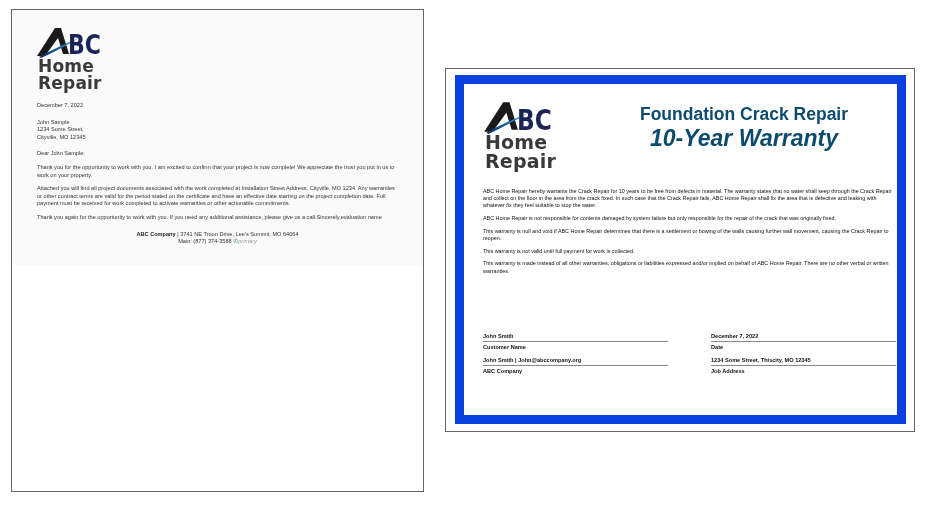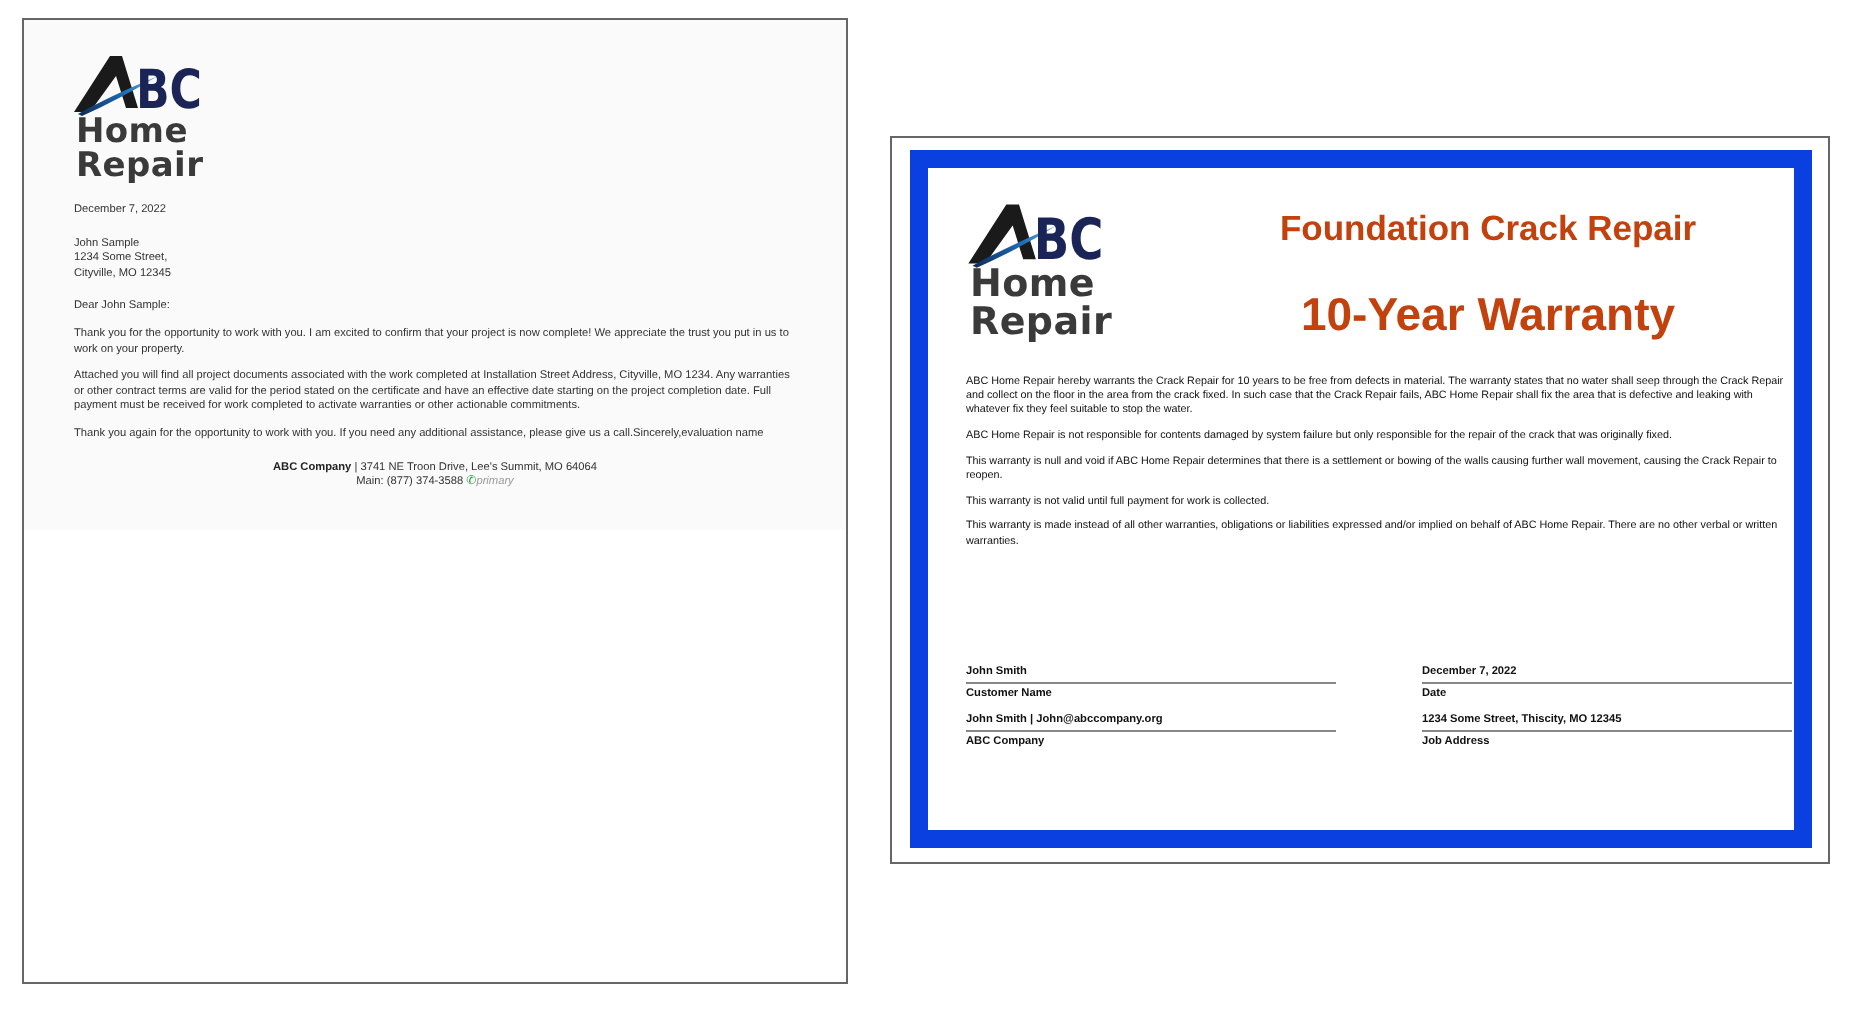--- a/index.html
+++ b/index.html
@@ -41,24 +41,24 @@
   }
   .cert-frame {
     position: absolute; left: 9px; top: 6px; width: 451px; height: 349px;
     border: 9px solid #0a3fe0; background: #ffffff;
   }
   .cert .logo { position: absolute; left: 20px; top: 14px; width: 70px; height: 75px; }
   .cert .logo-home { top: 35px; font-size: 19px; }
   .cert .logo-repair { top: 54px; font-size: 19px; }
   .cert-title {
     position: absolute; left: 150px; top: 20px; width: 260px; text-align: center;
-    font-family: "Liberation Sans", sans-serif; font-weight: bold; color: #c2410c;
+    font-family: "Liberation Sans", sans-serif; font-weight: bold; color: #0c4a6e;
   }
   .cert-title .t1 { font-size: 17.5px; line-height: 20px; }
-  .cert-title .t2 { font-size: 23px; line-height: 28px; margin-top: 19px; }
+  .cert-title .t2 { font-size: 23px; line-height: 28px; margin-top: 0; font-style: italic; }
   .cert-body {
     position: absolute; left: 19px; top: 104px; width: 415px;
     font-family: "Liberation Sans", sans-serif; font-size: 5.4px; line-height: 7.2px; color: #111;
   }
   .cert-body p { margin-bottom: 5.5px; }
   .sig-grid {
     position: absolute; left: 19px; top: 249px; width: 415px; height: 60px;
   }
   .sig {
     position: absolute; width: 185px; font-family: "Liberation Sans", sans-serif;

